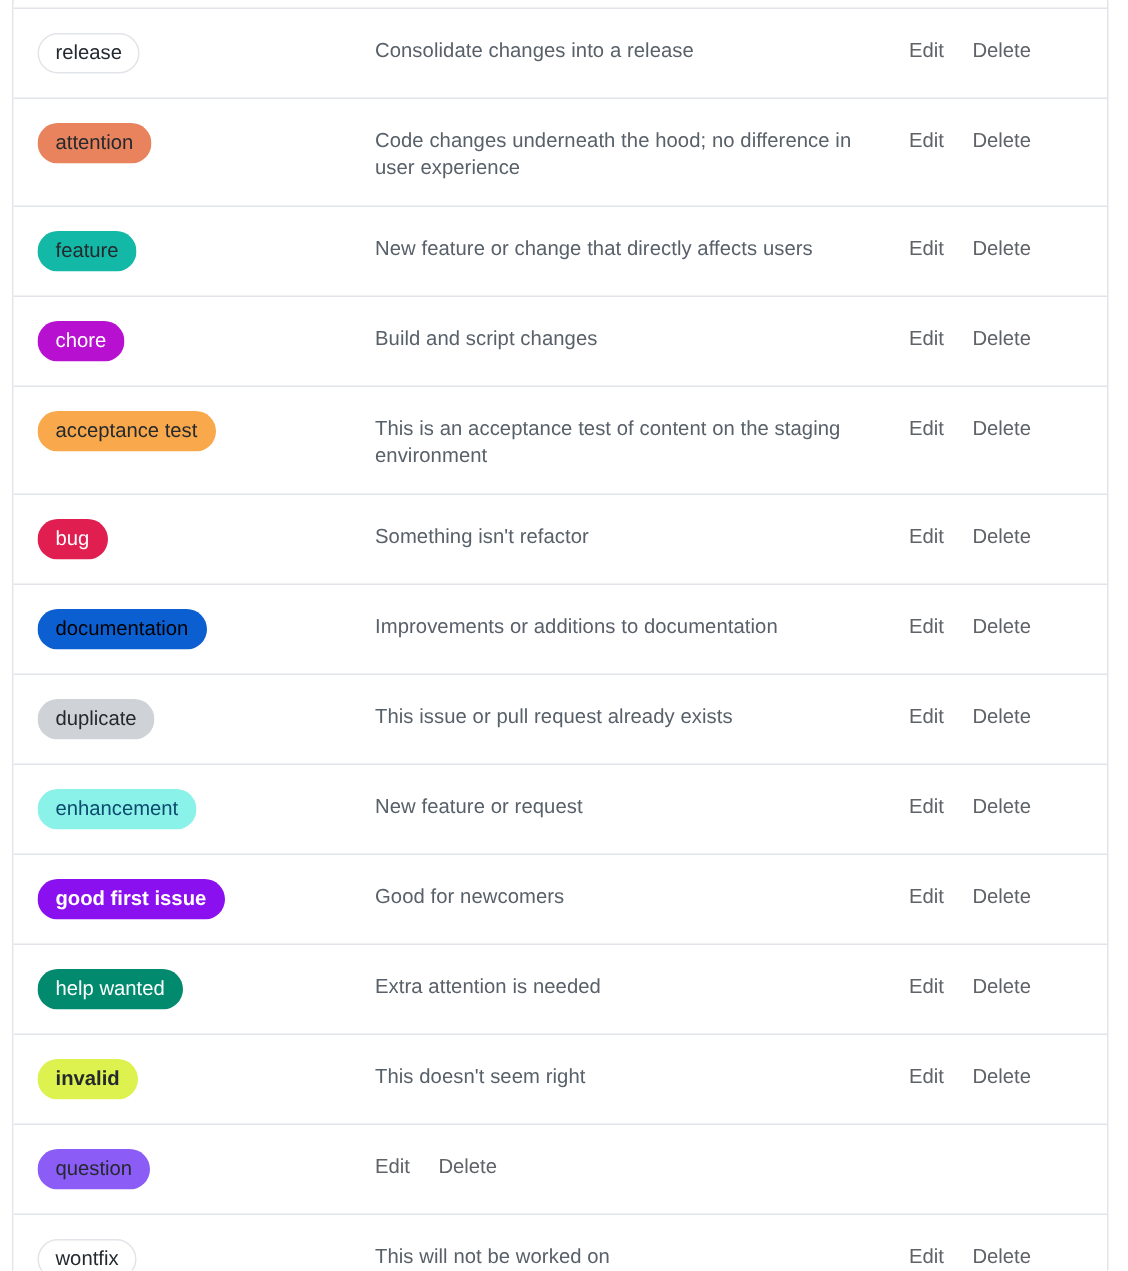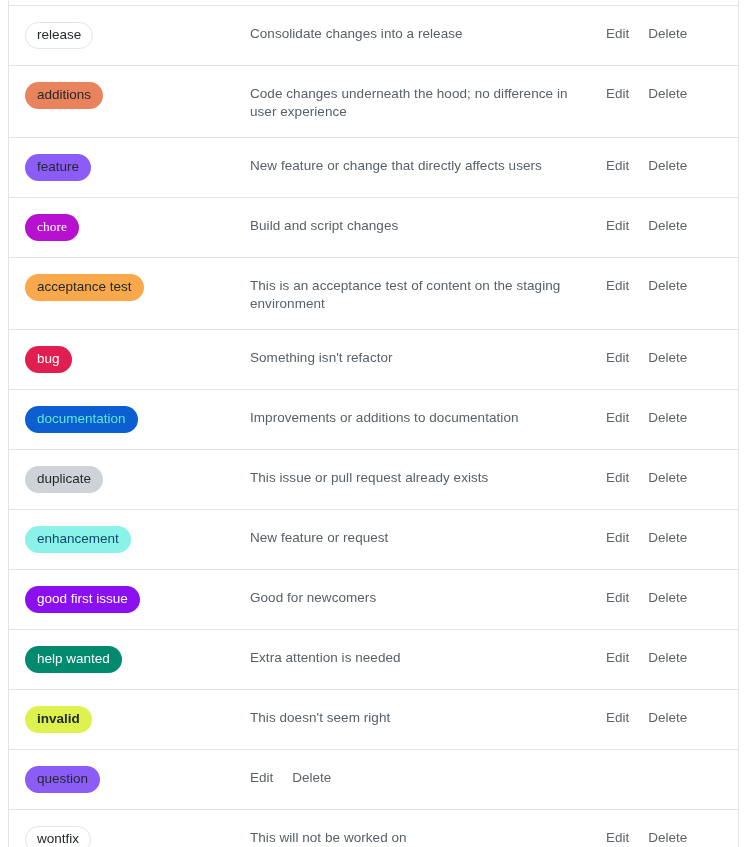--- a/index.html
+++ b/index.html
@@ -121,41 +121,41 @@
             <span class="chip outlined" style="background: rgb(255, 255, 255); color: rgb(36, 41, 46);">release</span>
           </div>
           <div class="col-desc">Consolidate changes into a release</div>
           <div class="col-actions">
             <a class="action-link">Edit</a>
             <a class="action-link">Delete</a>
           </div>
         </div>
         <div class="label-row">
           <div class="col-chip">
-            <span class="chip" style="background: rgb(232, 131, 94); color: rgb(36, 41, 46);">additions</span>
+            <span class="chip" style="background: rgb(232, 131, 94); color: rgb(36, 41, 46);">attention</span>
           </div>
           <div class="col-desc">Code changes underneath the hood; no difference in user experience</div>
           <div class="col-actions">
             <a class="action-link">Edit</a>
             <a class="action-link">Delete</a>
           </div>
         </div>
         <div class="label-row">
           <div class="col-chip">
-            <span class="chip" style="background: #8b5cf6; color: rgb(36, 41, 46);">feature</span>
+            <span class="chip" style="background: #14b8a6; color: rgb(36, 41, 46);">feature</span>
           </div>
           <div class="col-desc">New feature or change that directly affects users</div>
           <div class="col-actions">
             <a class="action-link">Edit</a>
             <a class="action-link">Delete</a>
           </div>
         </div>
         <div class="label-row">
           <div class="col-chip">
-            <span class="chip" style="background: rgb(184, 16, 208); color: rgb(255, 255, 255); font-family: Liberation Serif, serif;">chore</span>
+            <span class="chip" style="background: rgb(184, 16, 208); color: rgb(255, 255, 255);">chore</span>
           </div>
           <div class="col-desc">Build and script changes</div>
           <div class="col-actions">
             <a class="action-link">Edit</a>
             <a class="action-link">Delete</a>
           </div>
         </div>
         <div class="label-row">
           <div class="col-chip">
             <span class="chip" style="background: rgb(249, 169, 75); color: rgb(36, 41, 46);">acceptance test</span>
@@ -171,21 +171,21 @@
             <span class="chip" style="background: rgb(224, 31, 80); color: rgb(255, 255, 255);">bug</span>
           </div>
           <div class="col-desc">Something isn't refactor</div>
           <div class="col-actions">
             <a class="action-link">Edit</a>
             <a class="action-link">Delete</a>
           </div>
         </div>
         <div class="label-row">
           <div class="col-chip">
-            <span class="chip" style="background: rgb(11, 95, 208); color: #5eead4;">documentation</span>
+            <span class="chip" style="background: rgb(11, 95, 208); color: #000000;">documentation</span>
           </div>
           <div class="col-desc">Improvements or additions to documentation</div>
           <div class="col-actions">
             <a class="action-link">Edit</a>
             <a class="action-link">Delete</a>
           </div>
         </div>
         <div class="label-row">
           <div class="col-chip">
             <span class="chip" style="background: rgb(207, 211, 215); color: rgb(36, 41, 46);">duplicate</span>
@@ -201,21 +201,21 @@
             <span class="chip" style="background: rgb(138, 242, 232); color: #0c4a6e;">enhancement</span>
           </div>
           <div class="col-desc">New feature or request</div>
           <div class="col-actions">
             <a class="action-link">Edit</a>
             <a class="action-link">Delete</a>
           </div>
         </div>
         <div class="label-row">
           <div class="col-chip">
-            <span class="chip" style="background: rgb(138, 16, 240); color: rgb(255, 255, 255);">good first issue</span>
+            <span class="chip" style="background: rgb(138, 16, 240); color: rgb(255, 255, 255); font-weight: bold;">good first issue</span>
           </div>
           <div class="col-desc">Good for newcomers</div>
           <div class="col-actions">
             <a class="action-link">Edit</a>
             <a class="action-link">Delete</a>
           </div>
         </div>
         <div class="label-row">
           <div class="col-chip">
             <span class="chip" style="background: rgb(1, 138, 110); color: rgb(255, 255, 255);">help wanted</span>

